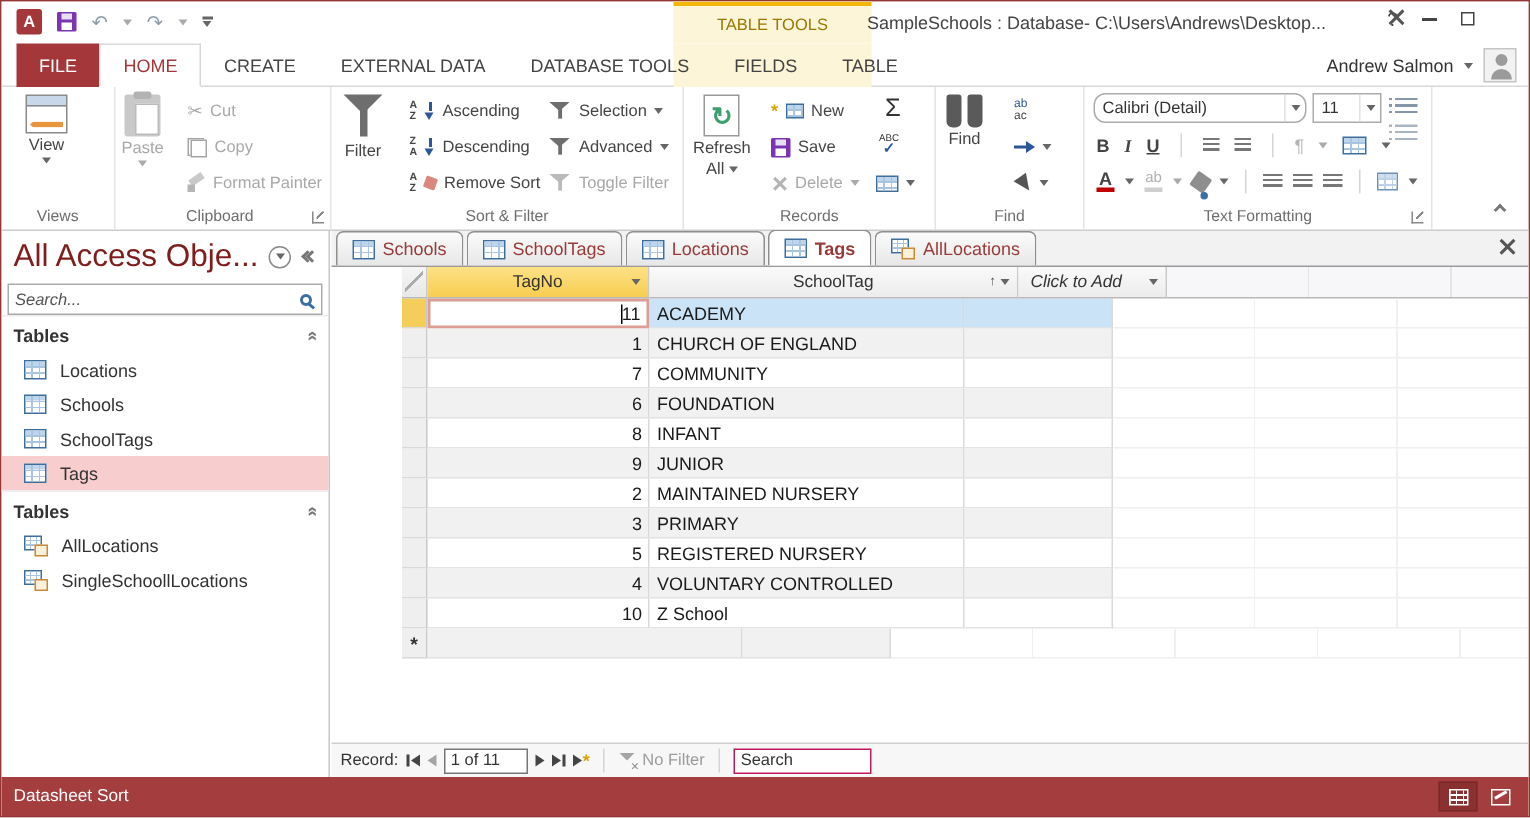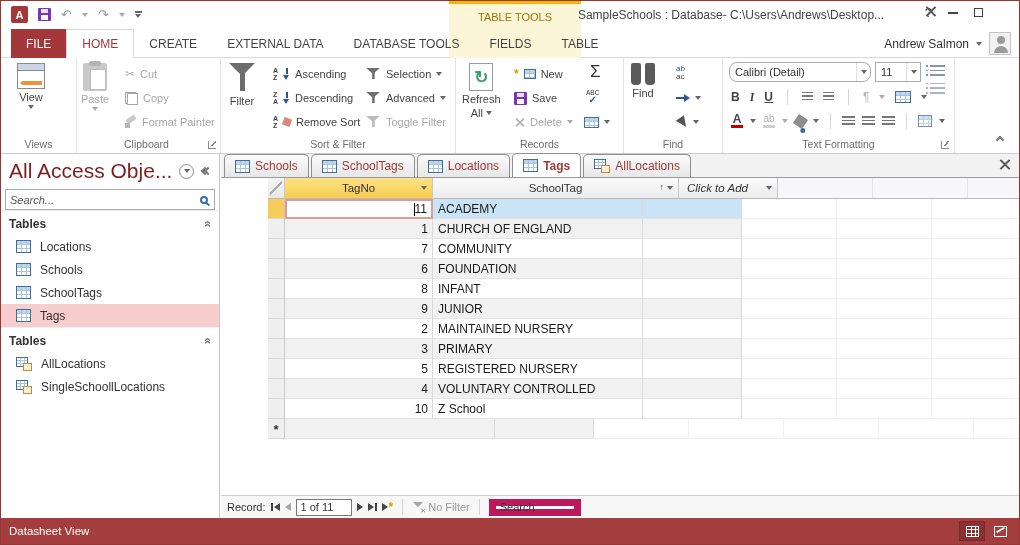--- a/index.html
+++ b/index.html
@@ -190,21 +190,21 @@
 
   .recnav{position:absolute;left:0;right:0;bottom:0;height:23px;background:#F7F7F7;border-top:1px solid #CFCFCF;
       display:flex;align-items:center;gap:5px;padding-left:6px;font-size:11px;color:#333;}
   .recbox{width:56px;height:17px;border:1px solid #777;background:#fff;display:flex;align-items:center;padding-left:4px;font-size:11px;}
   .navbtn{display:flex;align-items:center;gap:1px;}
   .nofilter{display:flex;align-items:center;gap:4px;color:#9B9B9B;}
   .nf-funnel{position:relative;width:12px;height:12px;}
   .nf-funnel::before{content:"";position:absolute;left:1px;top:1px;width:0;height:0;
       border-left:5px solid transparent;border-right:5px solid transparent;border-top:5px solid #A5A5A5;}
   .nf-funnel::after{content:"✕";position:absolute;right:-2px;bottom:-2px;font-size:7px;color:#8E8E8E;}
-  .recsearch{width:92px;height:17px;border:7px solid #be185d;background:#fff;display:flex;align-items:center;padding-left:4px;font-size:11px;color:#333;}
+  .recsearch{width:92px;height:17px;border:1px solid #be185d;background:#fff;display:flex;align-items:center;padding-left:4px;font-size:11px;color:#333;}
 
   
   .statusbar{left:0;bottom:0;right:0;height:26px;background:#A43E3E;display:flex;align-items:center;
       padding:0 6px 0 8px;color:#fff;font-size:11.5px;}
   .sb-label{flex:1;}
   .sb-btn{width:26px;height:20px;display:flex;align-items:center;justify-content:center;margin-left:2px;}
   .sb-btn.on{background:#8A3030;border:1px solid #7A2828;}
   .minigrid{width:13px;height:11px;border:1px solid #fff;background:
       repeating-linear-gradient(to bottom,transparent 0 2.5px,#fff 2.5px 3.5px),
       repeating-linear-gradient(to right,transparent 0 3.5px,#fff 3.5px 4.5px);}
@@ -726,21 +726,21 @@
         <span>No Filter</span>
       </span>
       <span class="sep-v"></span>
       <span class="recsearch">
           <span>Search</span>
         </span>
     </div>
   </div>
 
   <div class="abs statusbar">
-    <span class="sb-label">Datasheet View</span>
+    <span class="sb-label">Datasheet Sort</span>
     <span class="sb-btn on">
         <span class="minigrid"></span>
       </span>
     <span class="sb-btn">
         <span class="designico"></span>
       </span>
   </div>
 
 </div>
 

